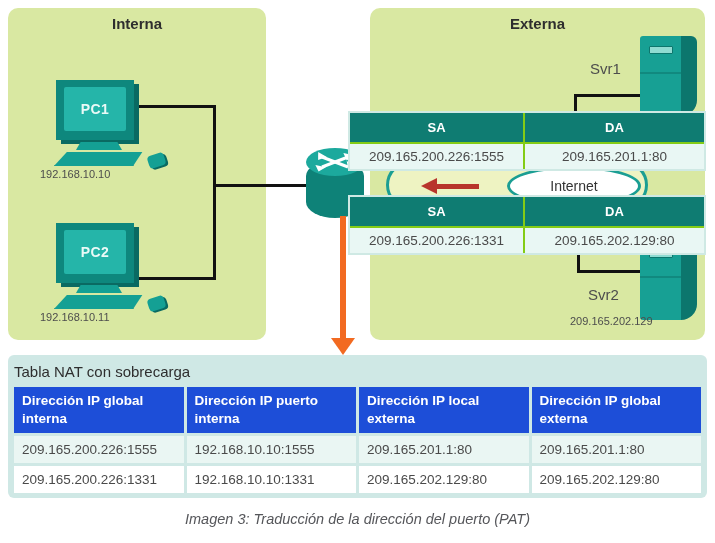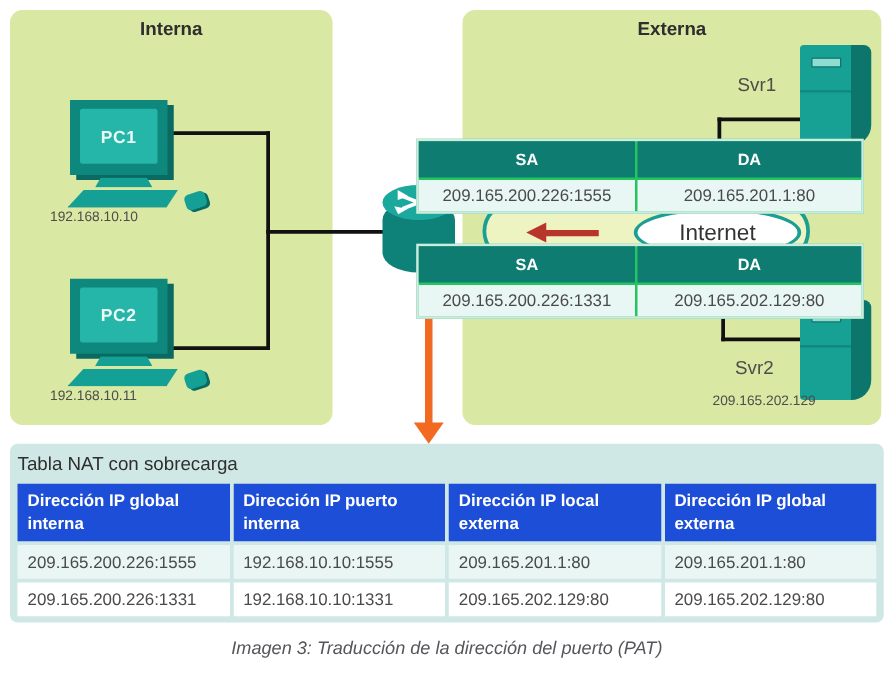--- a/index.html
+++ b/index.html
@@ -46,29 +46,29 @@
   .router-top { position:absolute; left:0; top:0; width:58px; height:28px;
                 background:#1ca99d; border-radius:50%; }
   .router-top svg { position:absolute; inset:0; }
 
   
   .cloud { position:absolute; left:386px; top:161px; width:262px; height:48px;
            background:#eef3c2; border:3px solid #1b9e93; border-radius:24px; z-index:3; }
   .cloud-oval { position:absolute; left:118px; top:2px; width:134px; height:40px;
                 background:#fff; border:3px solid #1b9e93; border-radius:50%;
                 display:flex; align-items:center; justify-content:center;
-                font-size:18px; color:#333; }
+                font-size:14px; color:#333; }
   .cloud-arrow-bar { position:absolute; left:46px; top:20px; width:44px; height:5px; background:#b8352c; }
   .cloud-arrow-head { position:absolute; left:32px; top:14px; width:0; height:0;
                       border-top:8px solid transparent; border-bottom:8px solid transparent;
                       border-right:16px solid #b8352c; }
 
   
-  .packet-table { position:absolute; left:333px; width:358px; z-index:5;
-                  background:#22c55e; border:2px solid #cfe9e4; }
+  .packet-table { position:absolute; left:348px; width:358px; z-index:5;
+                  background:#84cc16; border:2px solid #cfe9e4; }
   .pkt-row { display:flex; gap:2px; }
   .pkt-row + .pkt-row { margin-top:2px; }
   .pkt-h { background:#0f7c72; color:#fff; font-weight:bold; font-size:13px;
            text-align:center; padding:7px 0; }
   .pkt-v { background:#e9f7f4; color:#4a4a4a; font-size:13.5px; text-align:center; padding:5px 0; }
   .pkt-c1 { width:173px; }
   .pkt-c2 { flex:1; }
 
   
   .orange-line { position:absolute; left:340px; top:216px; width:6px; height:124px;

